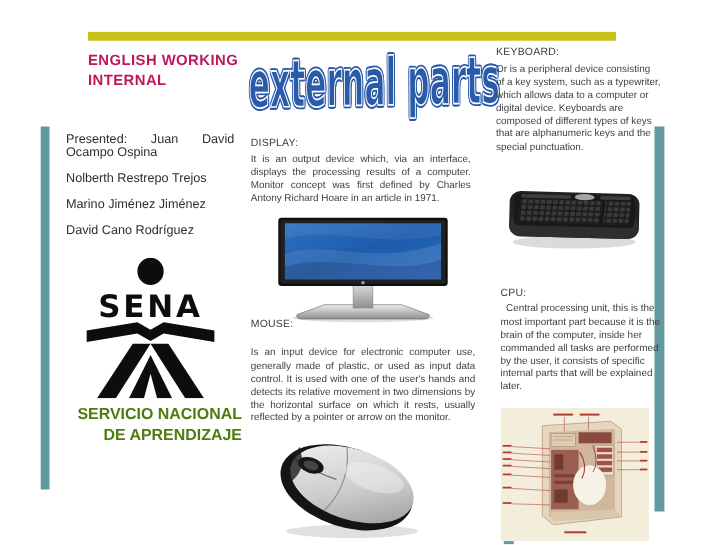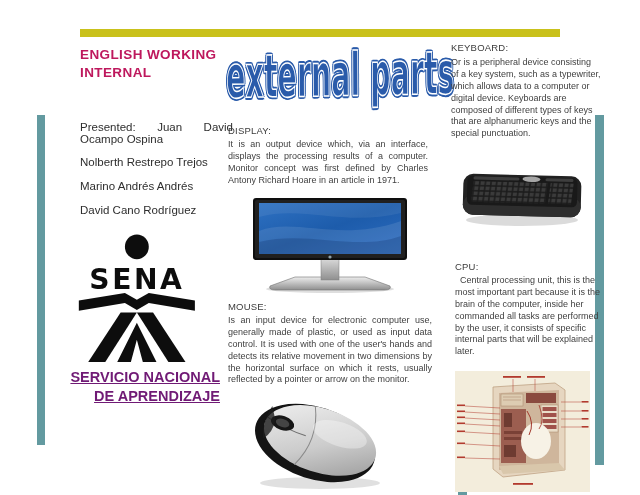--- a/index.html
+++ b/index.html
@@ -11,45 +11,45 @@
 
   
   .top-bar   { left:80px;  top:29px;  width:480px; height:8px;  background:#c9c11b; }
   .teal-left { left:37px;  top:115px; width:8px;   height:330px; background:#639aa0; }
   .teal-right{ left:595px; top:115px; width:9px;   height:350px; background:#639aa0; }
   .teal-stub { left:458px; top:484px; width:9px;   height:11px;  background:#639aa0; }
 
   
   .main-title { left:80px; top:46px; width:175px; font-size:13.5px; font-weight:600;
                 letter-spacing:0.4px; color:#be185d; line-height:1.34; }
-  .presenters { left:80px; top:121px; width:153px; font-size:11.5px; color:#2e2e2e; }
+  .presenters { left:60px; top:121px; width:153px; font-size:11.5px; color:#2e2e2e; }
   .p-line1 { display:flex; justify-content:space-between; }
   .p-line2 { margin-bottom:11px; }
   .p-name  { margin-bottom:12px; }
 
   .sena { left:52px; top:234px; width:168px; text-align:right; }
   .sena svg { display:block; margin:0 auto; }
-  .sena-caption { font-size:14.5px; font-weight:bold; color:#701a75;
-                  line-height:1.3; margin-top:6px; white-space:nowrap;text-decoration:underline; }
+  .sena-caption { font-size:14.5px; font-weight:bold; color:#4d7c0f;
+                  line-height:1.3; margin-top:6px; white-space:nowrap; }
 
   
   .ext-title { left:226px; top:47px; white-space:nowrap; font-family:"DejaVu Sans", sans-serif;
                font-weight:bold; font-size:46px; color:#2a5baa; line-height:1;
                transform:scale(0.62,1.30) rotate(-0.5deg); transform-origin:0 0;
                -webkit-text-stroke:1.2px #ffffff;
                text-shadow: 2px 0 0 #2a5baa, -2px 0 0 #2a5baa, 0 2px 0 #2a5baa, 0 -2px 0 #2a5baa,
                             1.6px 1.6px 0 #2a5baa, -1.6px 1.6px 0 #2a5baa,
                             1.6px -1.6px 0 #2a5baa, -1.6px -1.6px 0 #2a5baa; }
   .sec-head { font-size:9.5px; color:#3b3b3b; letter-spacing:0.2px; }
   .sec-body { font-size:9px; color:#3f3f3f; line-height:1.32; }
   .just { text-align:justify; }
   .h-display { left:228px; top:125px; }
   .b-display { left:228px; top:139px; width:200px; }
   .img-monitor { left:245px; top:197px; }
-  .h-mouse { left:228px; top:301px; }
+  .h-mouse { left:228px; top:289px; }
   .b-mouse { left:228px; top:315px; width:204px; }
   .img-mouse { left:238px; top:393px; }
 
   
   .h-keyboard { left:451px; top:42px; }
   .b-keyboard { left:451px; top:57px; width:150px; }
   .img-keyboard { left:459px; top:166px; }
   .h-cpu { left:455px; top:261px; }
   .b-cpu { left:455px; top:275px; width:147px; text-indent:5px; }
   .img-cpu { left:455px; top:371px; }
@@ -70,21 +70,21 @@
   </div>
 
   <div class="abs presenters">
     <div class="p-line1">
       <span>Presented:</span>
       <span>Juan</span>
       <span>David</span>
     </div>
     <div class="p-line2">Ocampo Ospina</div>
     <div class="p-name">Nolberth Restrepo Trejos</div>
-    <div class="p-name">Marino Andrés Andrés</div>
+    <div class="p-name">Marino Jiménez Jiménez</div>
     <div class="p-name">David Cano Rodríguez</div>
   </div>
 
   <div class="abs sena">
     <svg width="130" height="128" viewBox="0 0 140 150">
       <ellipse cx="71" cy="15" rx="14" ry="14.5" fill="#0d0d0d"></ellipse>
       <text x="71" y="64" text-anchor="middle" font-family="DejaVu Sans, sans-serif" font-size="33" font-weight="bold" letter-spacing="3" fill="#0d0d0d">SENA</text>
       <path d="M3,90 L3,78 L57,69 L71,77 L85,69 L139,78 L139,90 L85,81 L71,89 L57,81 Z" fill="#0d0d0d"></path>
       <polygon points="52,92 71,92 34,150 14,150" fill="#0d0d0d"></polygon>
       <polygon points="71,92 90,92 128,150 108,150" fill="#0d0d0d"></polygon>

